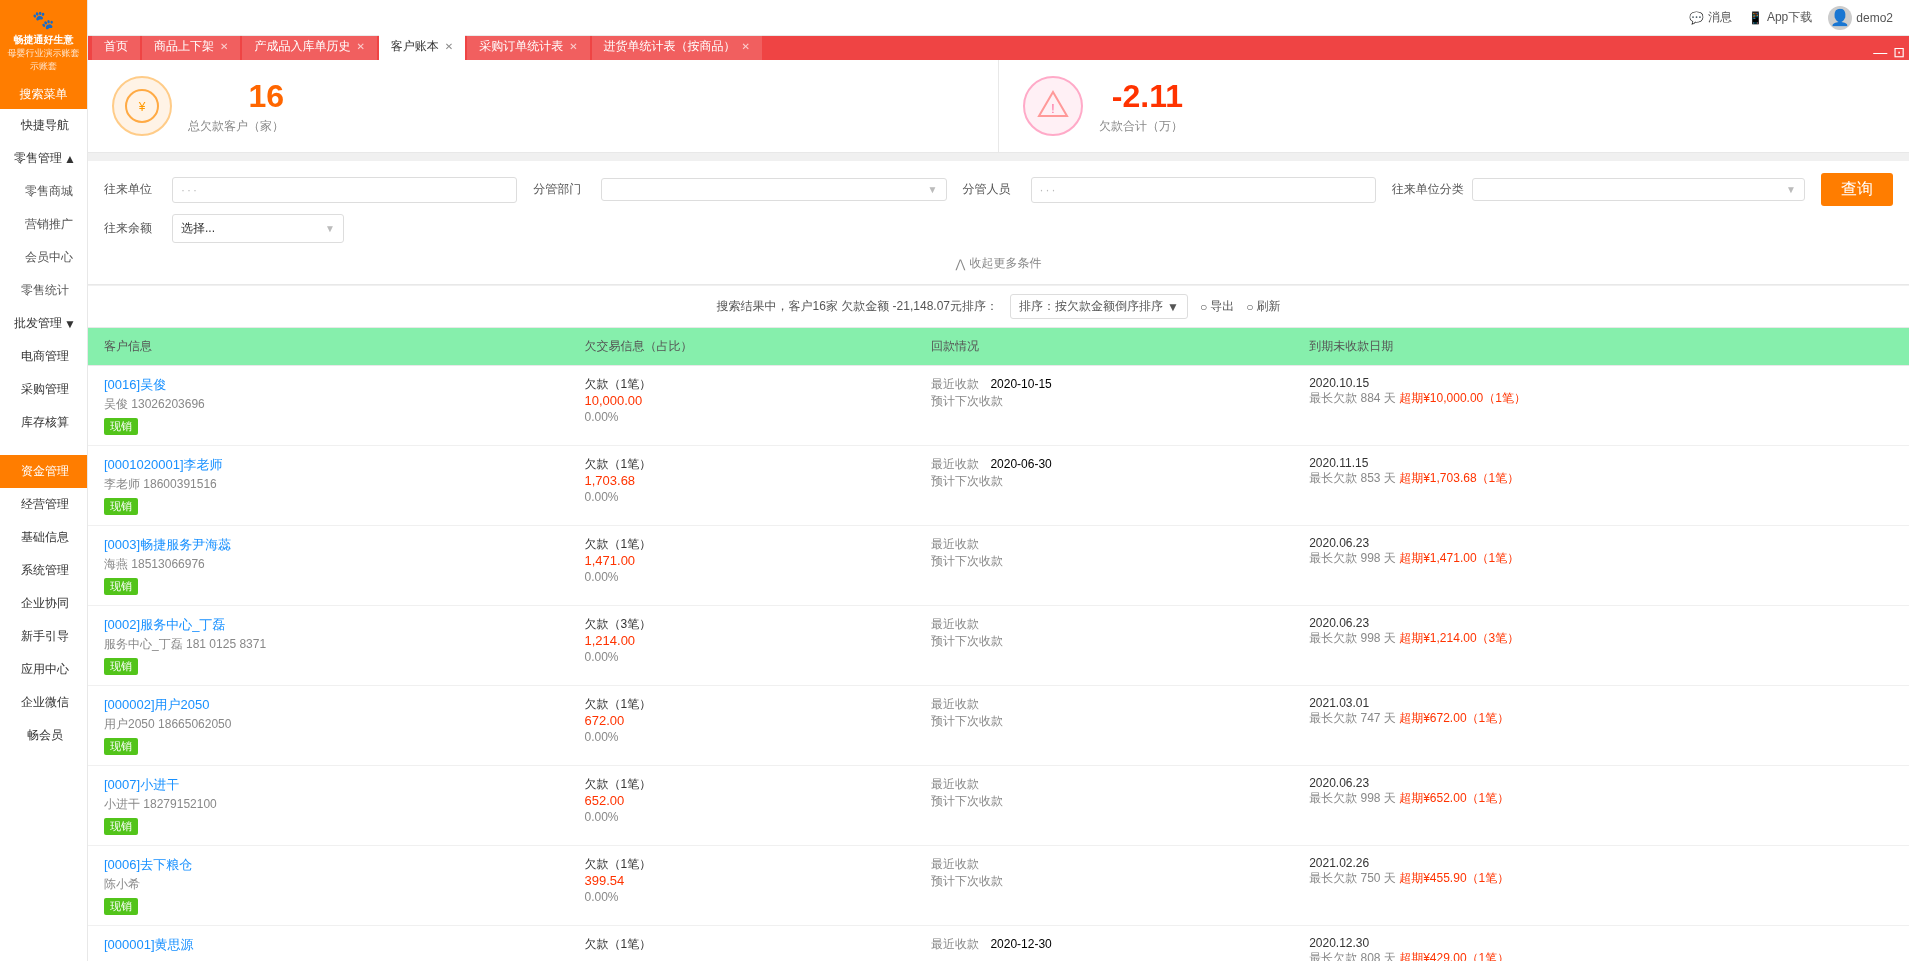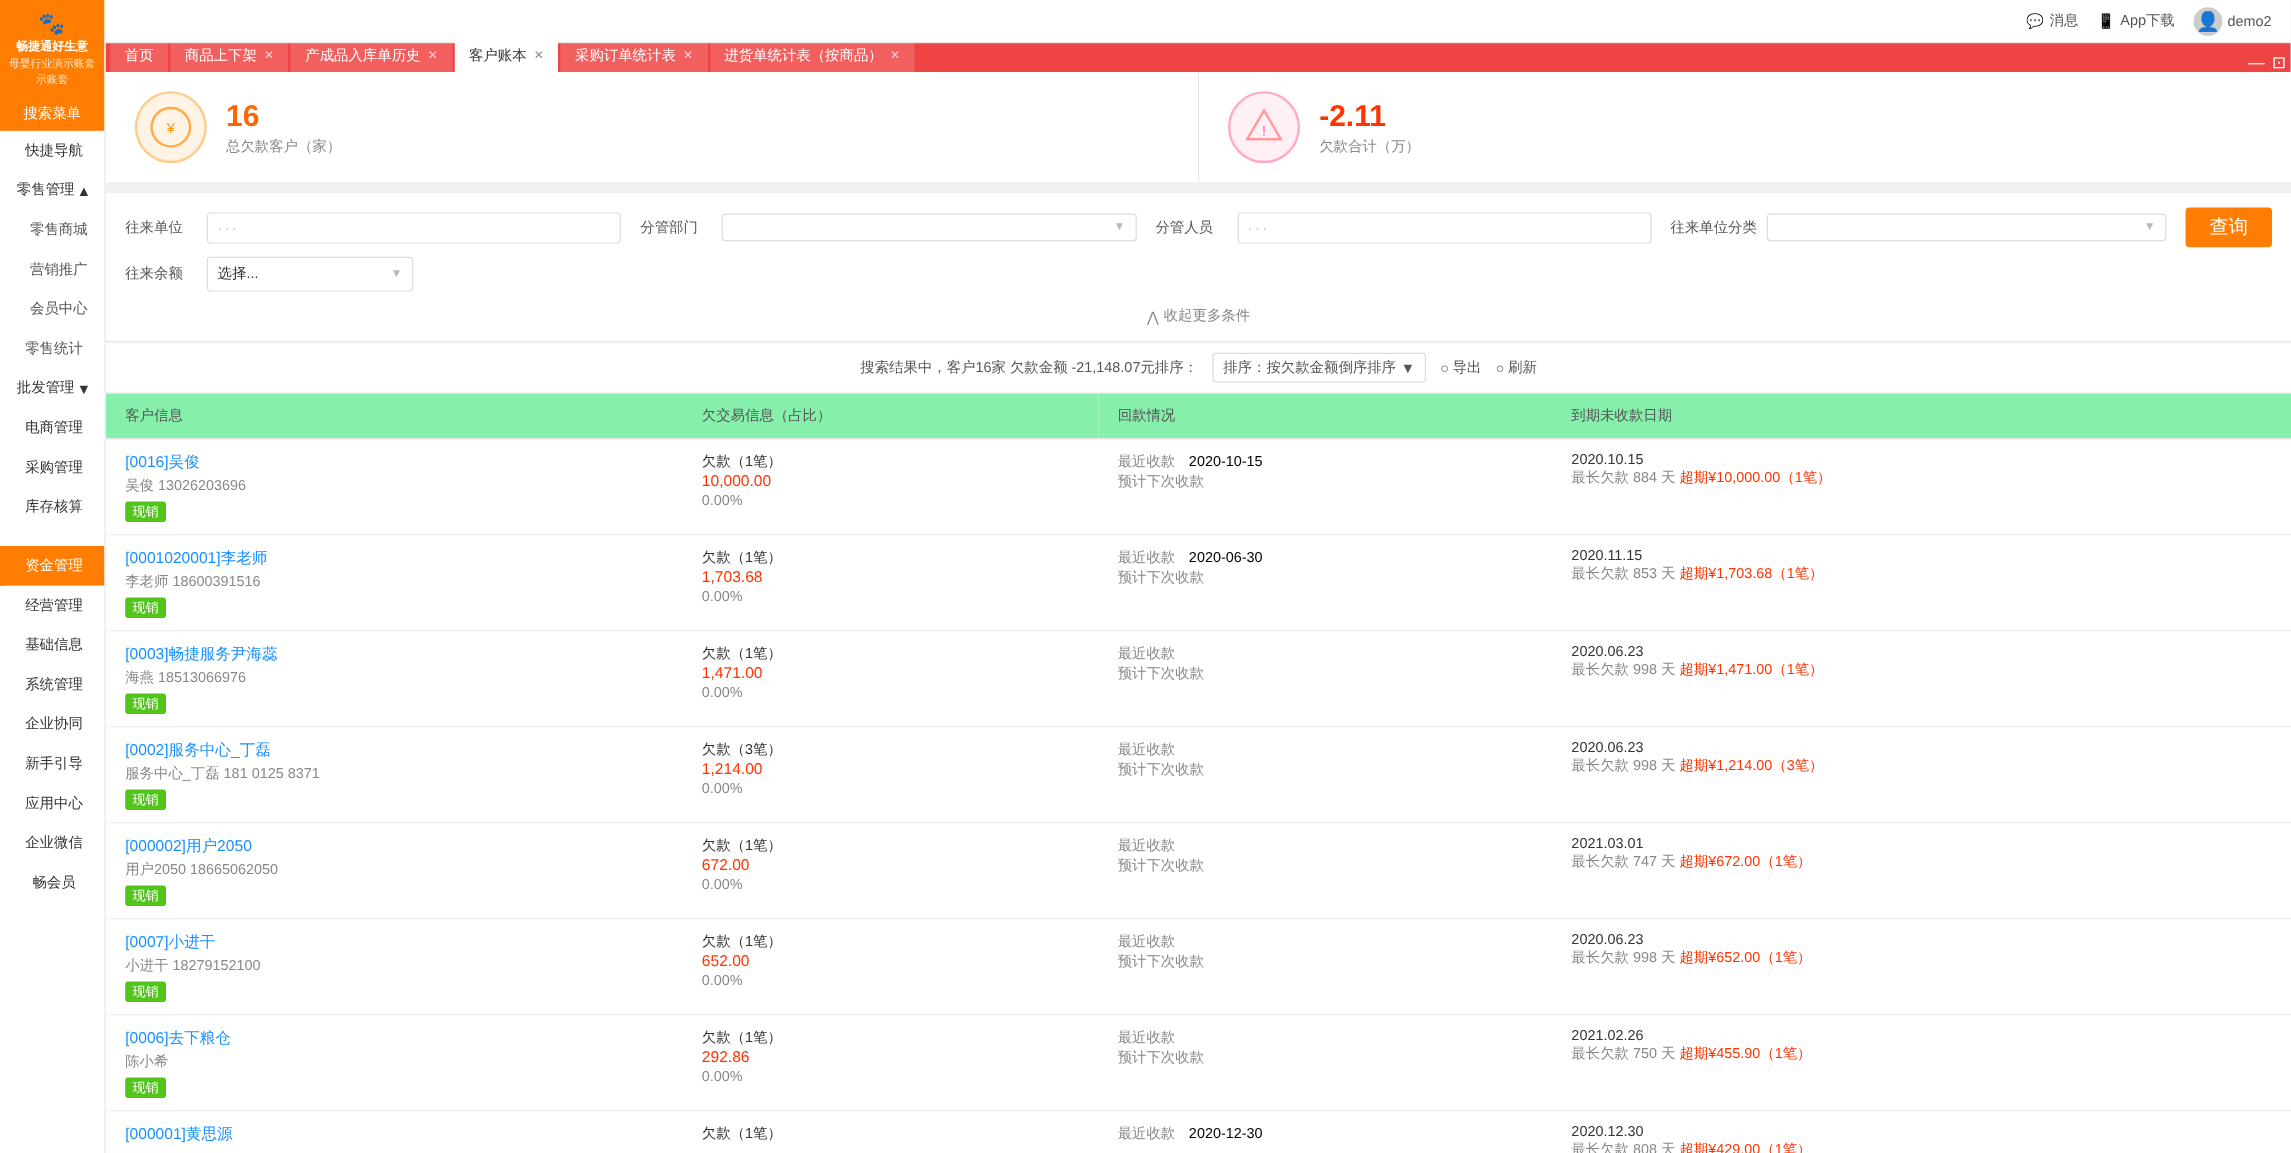--- a/index.html
+++ b/index.html
@@ -164,21 +164,21 @@
       display: flex;
       align-items: center;
       justify-content: center;
       font-size: 28px;
       flex-shrink: 0;
     }
     .stat-icon.orange { background: #fff3e6; color: #ff9900; border: 2px solid #ffcc88; }
     .stat-icon.pink { background: #fff0f5; color: #ff6699; border: 2px solid #ffaac8; }
     .stat-icon.blue { background: #e8f4ff; color: #4499dd; border: 2px solid #99ccff; }
     .stat-info {}
-    .stat-value { font-size: 25px; font-weight: bold; line-height: 1.2; }
+    .stat-value { font-size: 32px; font-weight: bold; line-height: 1.2; text-align: right; }
     .stat-value.orange { color: #ff6600; }
     .stat-value.red { color: #ff3300; }
     .stat-value.black { color: #222; }
     .stat-label { color: #888; font-size: 12px; margin-top: 2px; }
     .stat-card-actions {
       margin-left: auto;
       display: flex;
       gap: 12px;
       align-items: flex-start;
       font-size: 12px;
@@ -723,21 +723,21 @@
     </td>
   </tr>
           <tr>
     <td>
       <div class="customer-name">[0006]去下粮仓</div>
       <div class="customer-sub">陈小希</div>
       <span class="tag-green">现销</span>
     </td>
     <td>
       <div class="owe-count">欠款（1笔）</div>
-      <div class="amount-red">292.86</div>
+      <div class="amount-red">399.54</div>
       <div class="amount-sub">0.00%</div>
     </td>
     <td>
       <div>
         <span style="color:#888;">最近收款</span>
         
       </div>
       <div>
         <span style="color:#888;">预计下次收款</span>
       </div>

